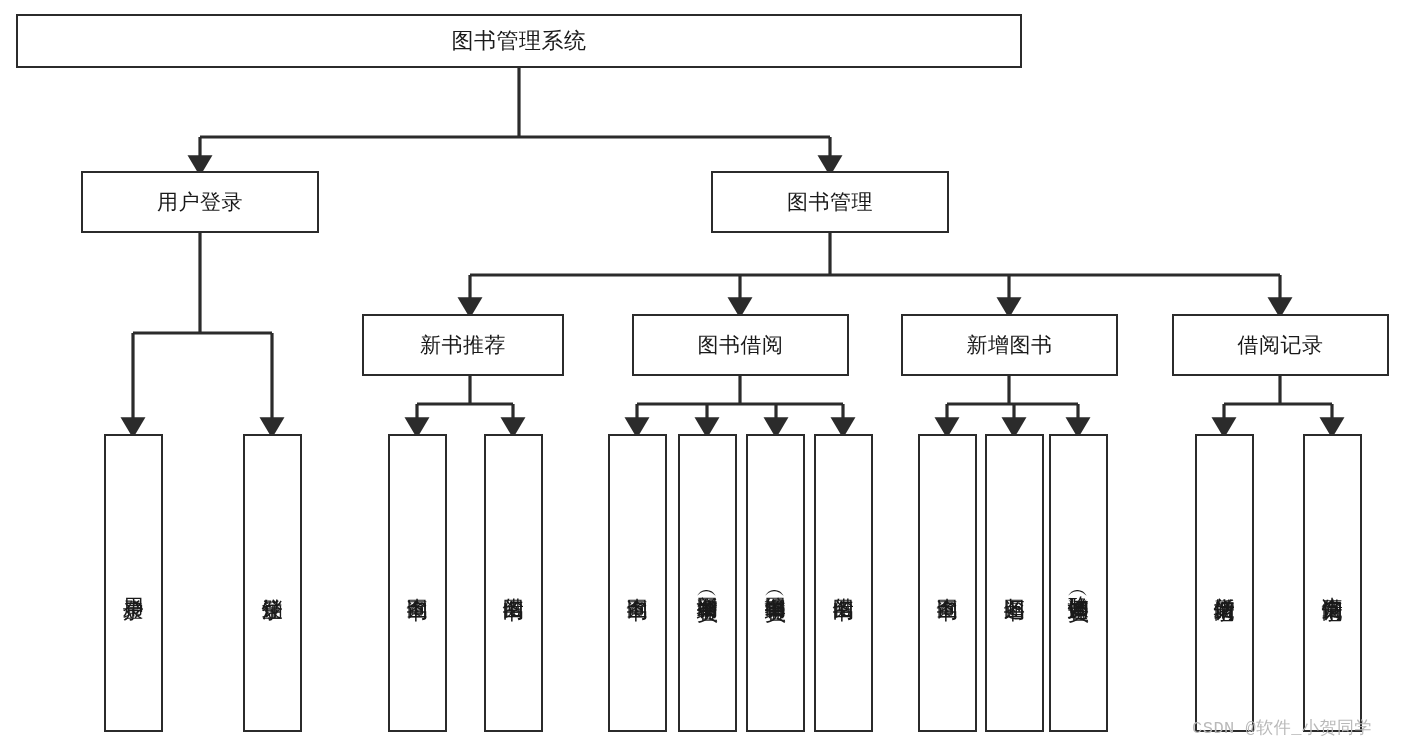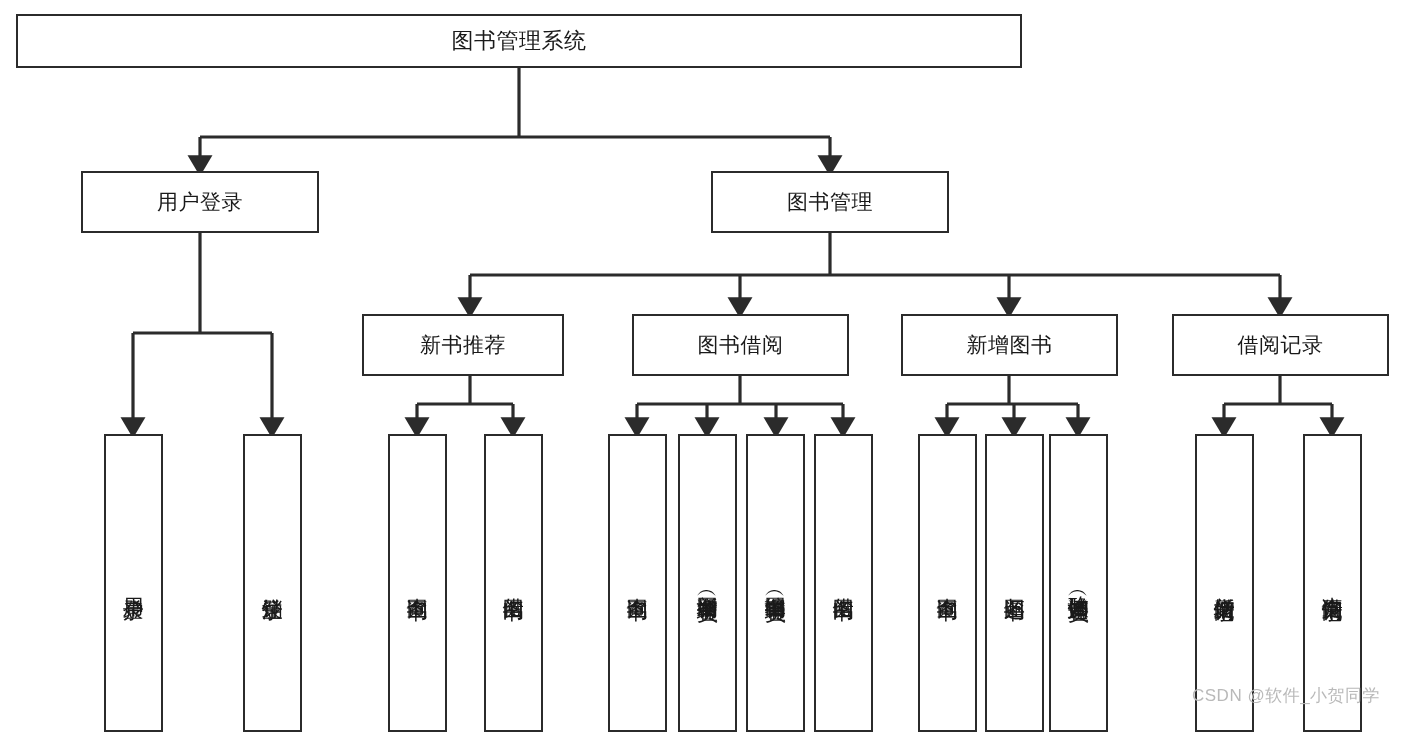--- a/index.html
+++ b/index.html
@@ -190,15 +190,15 @@
   <div class="node-box leaf" style="left: 1049px; top: 434px; width: 59px; height: 298px;">
     <span class="node-label-v">确认归还（管理员）</span>
   </div>
   <div class="node-box leaf" style="left: 1195px; top: 434px; width: 59px; height: 298px;">
     <span class="node-label-v">新增借阅记录</span>
   </div>
   <div class="node-box leaf" style="left: 1303px; top: 434px; width: 59px; height: 298px;">
     <span class="node-label-v">查询借阅记录</span>
   </div>
 
-  <div class="watermark" style="left: 1192px; top: 684px;">CSDN @软件_小贺同学</div>
+  <div class="watermark" style="left: 1192px; top: 716px; font-family: Liberation Mono, monospace;">CSDN @软件_小贺同学</div>
 
 </div>
 
 </body></html>

